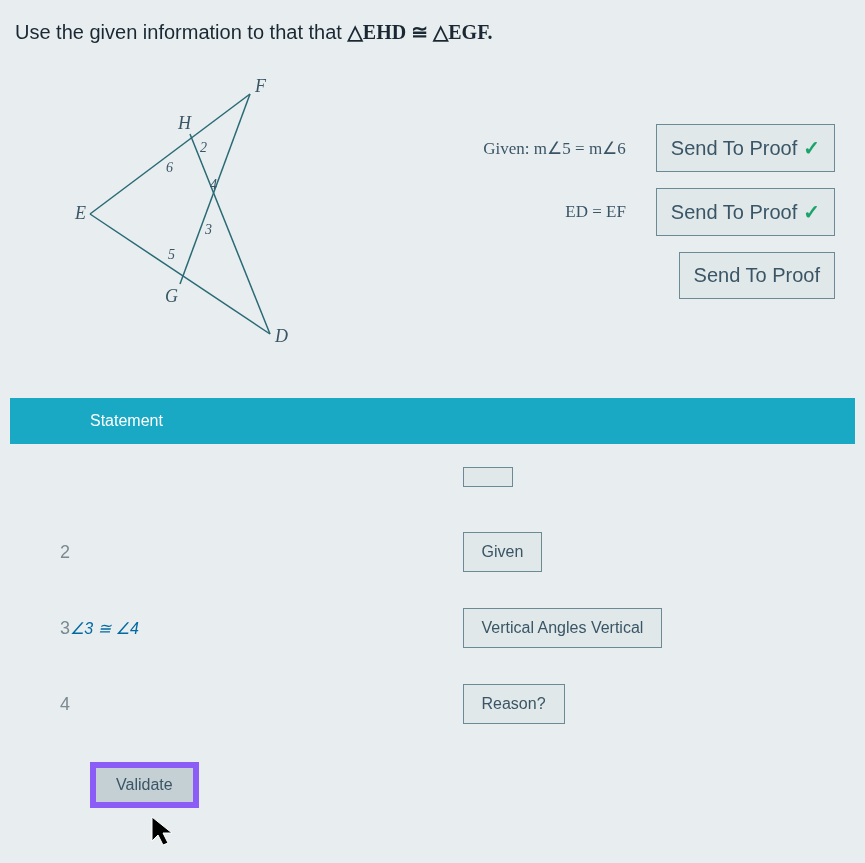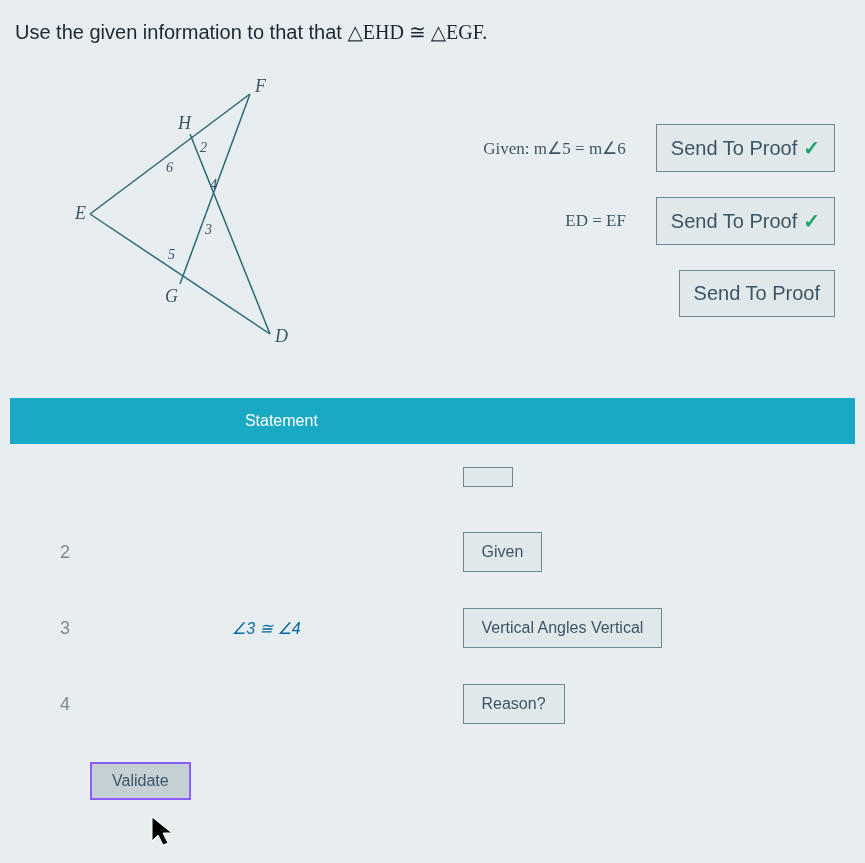--- a/index.html
+++ b/index.html
@@ -13,36 +13,36 @@
   }
   .page {
     padding: 20px 10px 10px 10px;
   }
   .instruction {
     font-size: 20px;
     color: #1a2833;
     margin-bottom: 30px;
     padding-left: 5px;
   }
-  .instruction .tri { font-family: serif; }
+  .instruction .tri { font-family: serif; font-weight: bold; }
   .content-row {
     display: flex;
     align-items: flex-start;
     gap: 40px;
     margin-bottom: 40px;
   }
   .diagram {
     flex: 0 0 260px;
     margin-left: 60px;
   }
   .givens {
     flex: 1;
     display: flex;
     flex-direction: column;
-    gap: 25px;
+    gap: 16px;
     padding-top: 50px;
   }
   .given-row {
     display: flex;
     align-items: center;
     justify-content: flex-end;
     gap: 30px;
     padding-right: 20px;
   }
   .given-text {
@@ -58,21 +58,20 @@
     font-size: 20px;
     display: inline-flex;
     align-items: center;
     gap: 6px;
     min-width: 140px;
     justify-content: center;
   }
   .check { color: #1aa36b; font-weight: bold; }
   .proof-table {
     margin-top: 24px;
-    text-align: center;
   }
   .proof-header {
     background: #1aa9c4;
     color: #fff;
     display: flex;
     padding: 14px 20px;
     font-size: 16px;
   }
   .proof-header .col-stmt { flex: 0 0 55%; padding-left: 60px; }
   .proof-header .col-reason { flex: 1; }
@@ -105,21 +104,21 @@
   }
   .reason-box.small {
     padding: 4px 10px;
     min-width: 50px;
     min-height: 20px;
   }
   .validate-btn {
     margin-top: 20px;
     margin-left: 80px;
     background: #c5d0d5;
-    border: 2px solid #8b5cf6;
+    border: 6px solid #8b5cf6;
     padding: 8px 20px;
     color: #3a5565;
     font-size: 16px;
     display: inline-block;
     position: relative;
   }
   .cursor {
     position: absolute;
     left: 150px;
     top: 815px;

